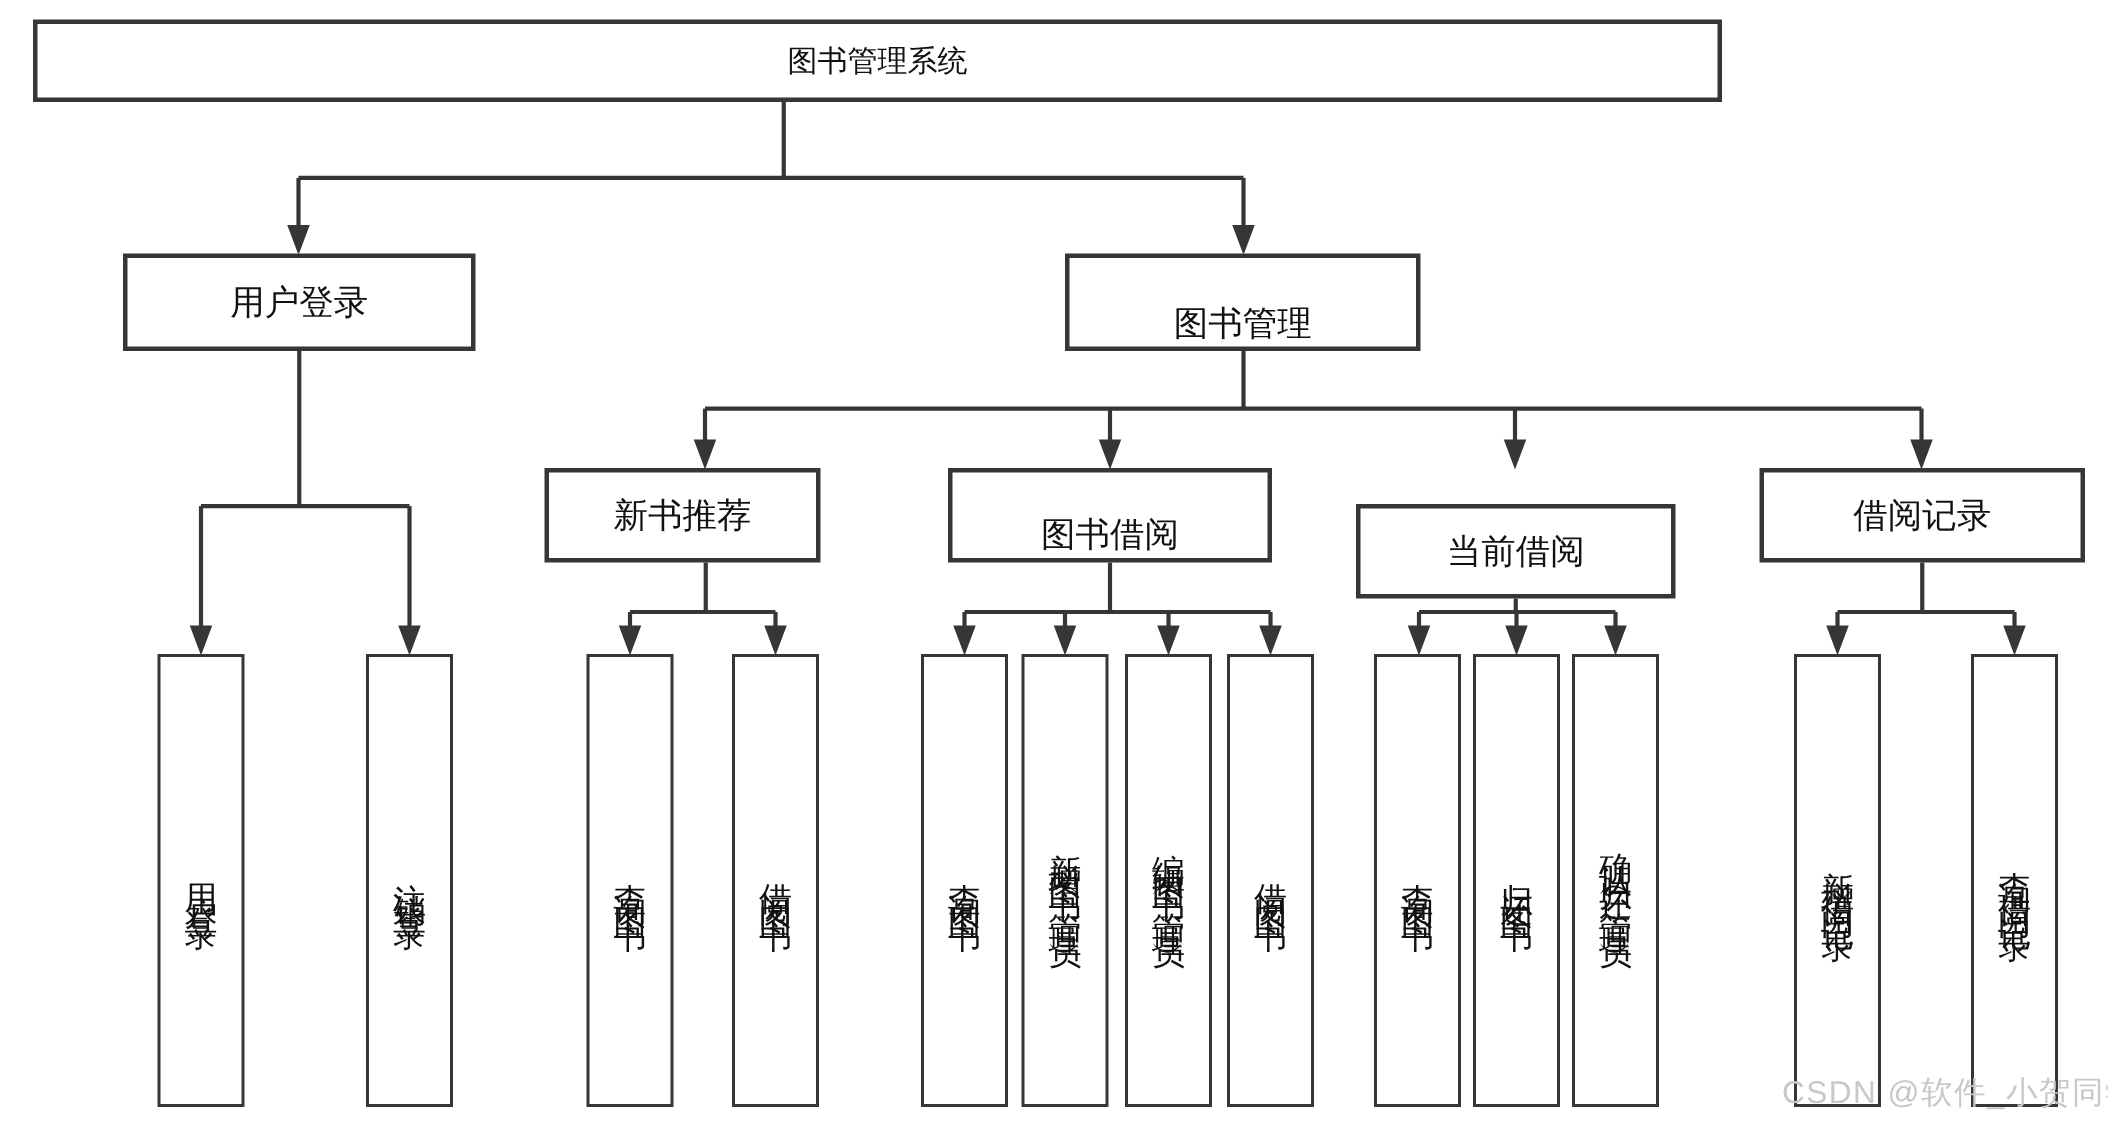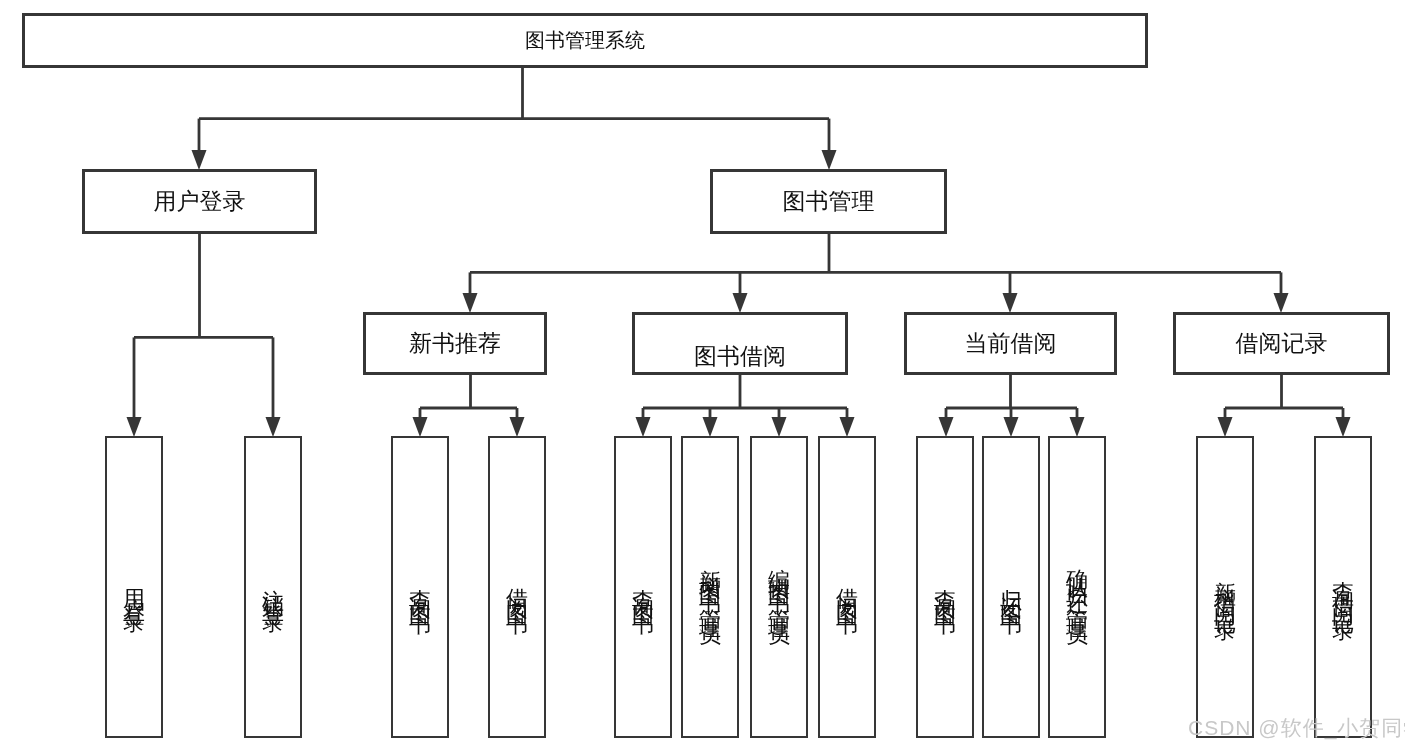--- a/index.html
+++ b/index.html
@@ -139,31 +139,31 @@
     </g>
   </svg>
 
   <div class="node node-root">
     <span>图书管理系统</span>
   </div>
 
   <div class="node node-l2" style="left:82px;width:235px;">
     <span>用户登录</span>
   </div>
-  <div class="node node-l2" style="left:710px;width:237px;">
+  <div class="node node-l2" style="left:710px;width:237px;align-items:flex-end;">
     <span>图书管理</span>
   </div>
 
   <div class="node node-l3" style="left:363px;width:184px;">
     <span>新书推荐</span>
   </div>
   <div class="node node-l3" style="left:632px;width:216px;align-items:flex-end;">
     <span>图书借阅</span>
   </div>
-  <div class="node node-l3" style="left:904px;width:213px;">
+  <div class="node node-l3" style="left:904px;width:213px;margin-top:24px;">
     <span>当前借阅</span>
   </div>
   <div class="node node-l3" style="left:1173px;width:217px;">
     <span>借阅记录</span>
   </div>
 
   <div class="node node-leaf" style="left:105px;">
     <span class="vtext">用户登录</span>
   </div>
   <div class="node node-leaf" style="left:244px;">

